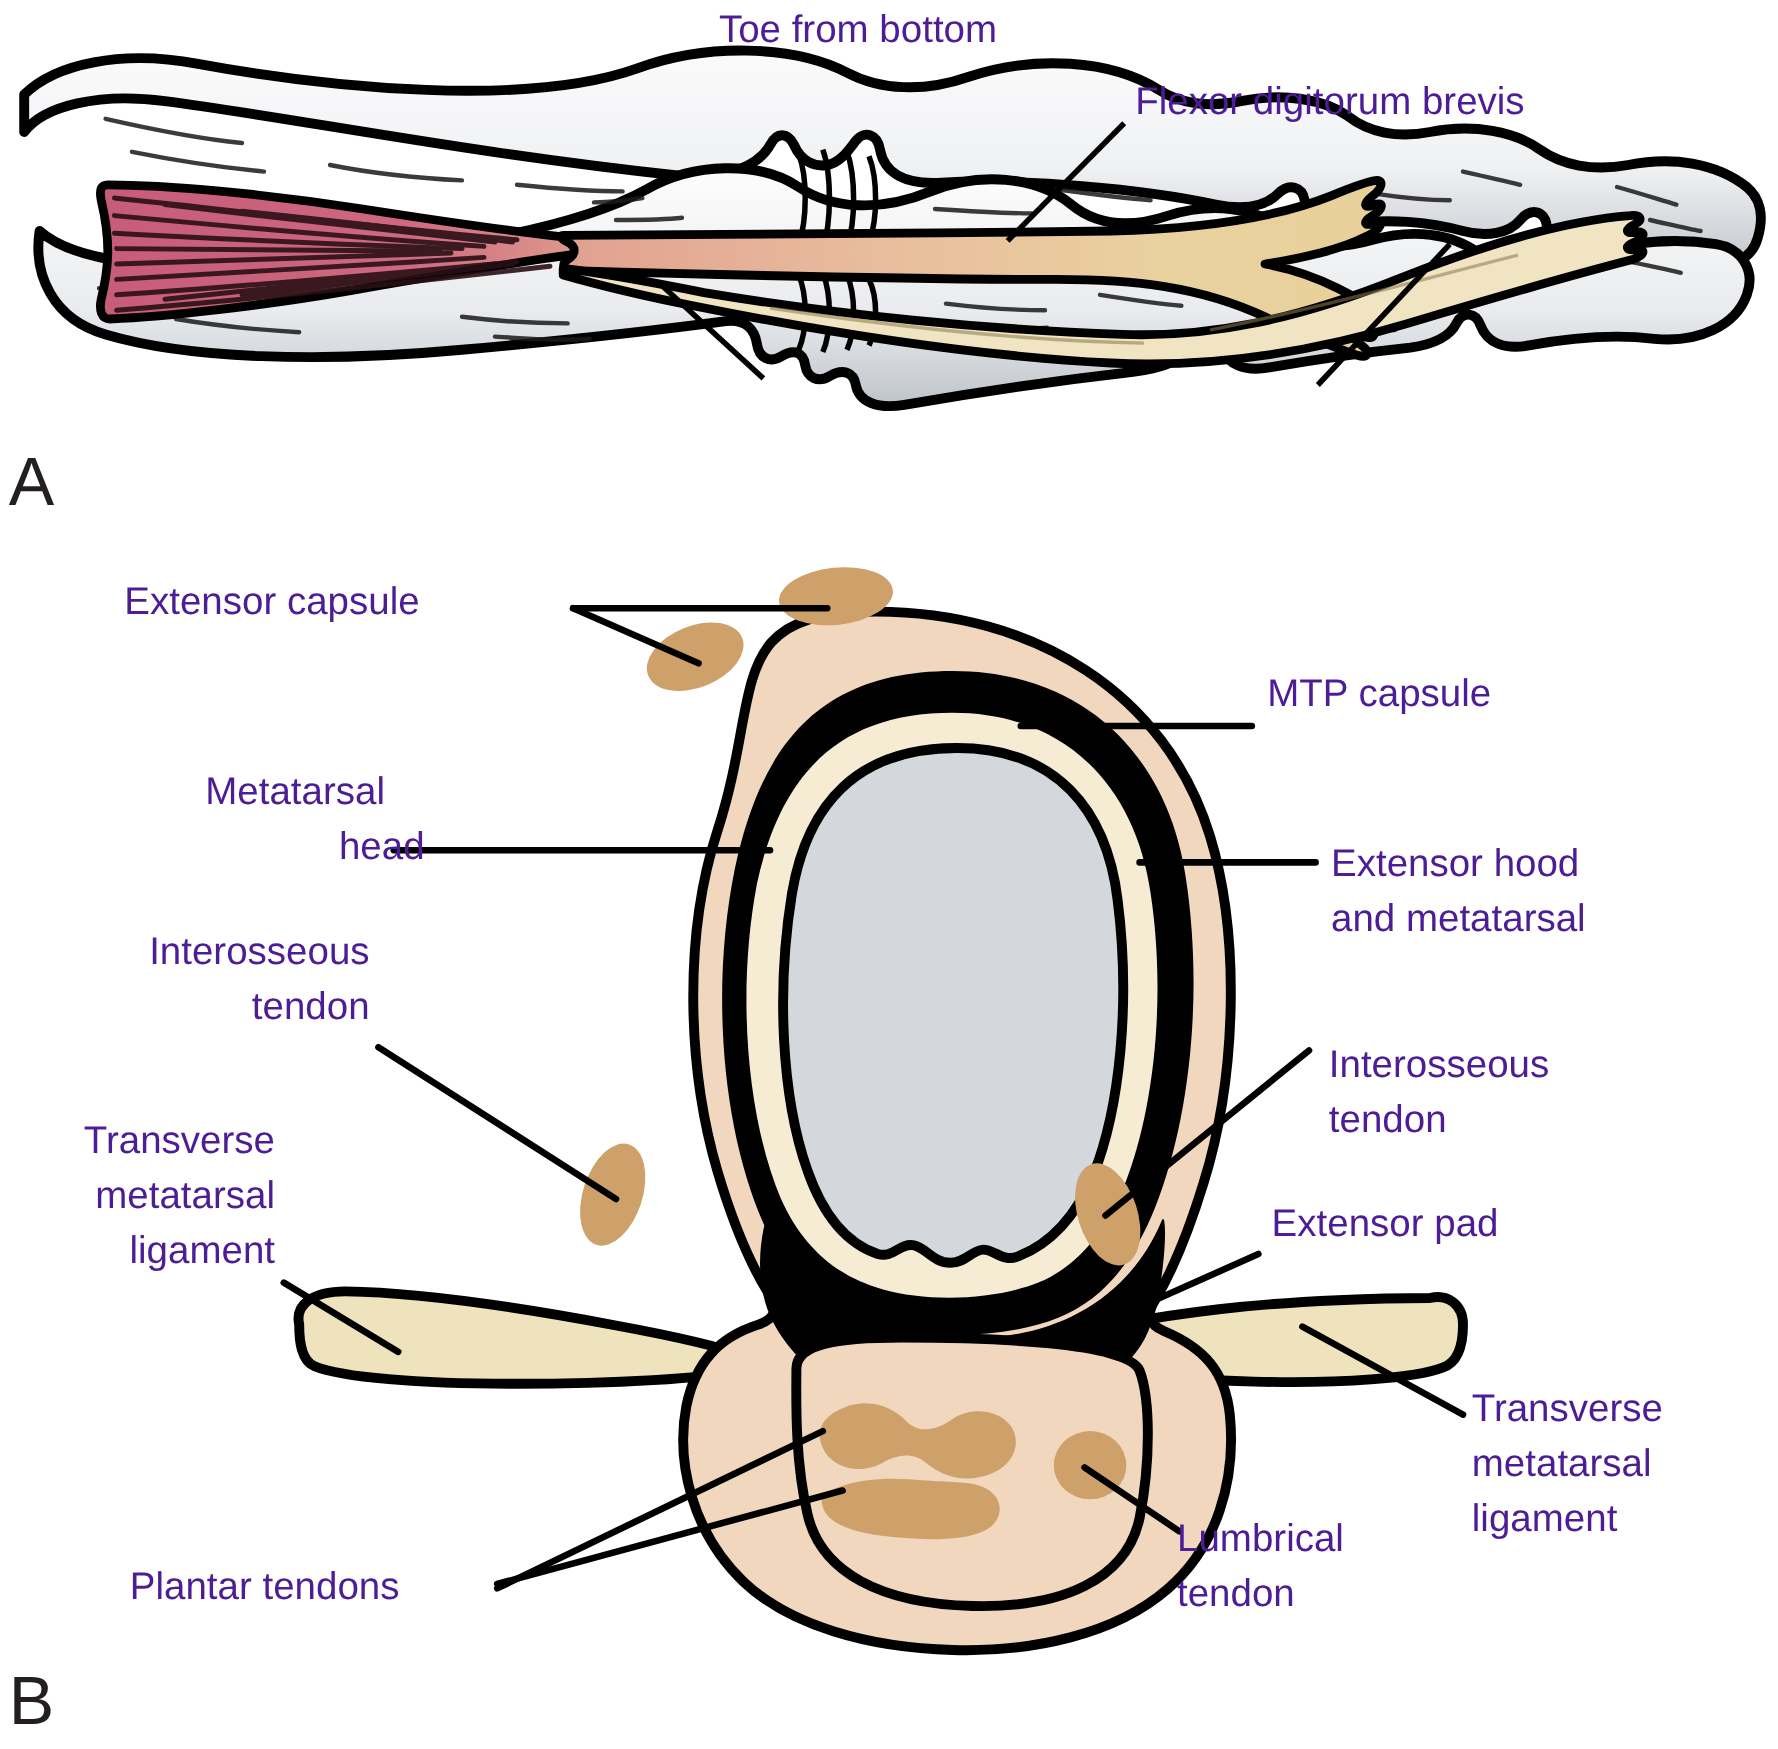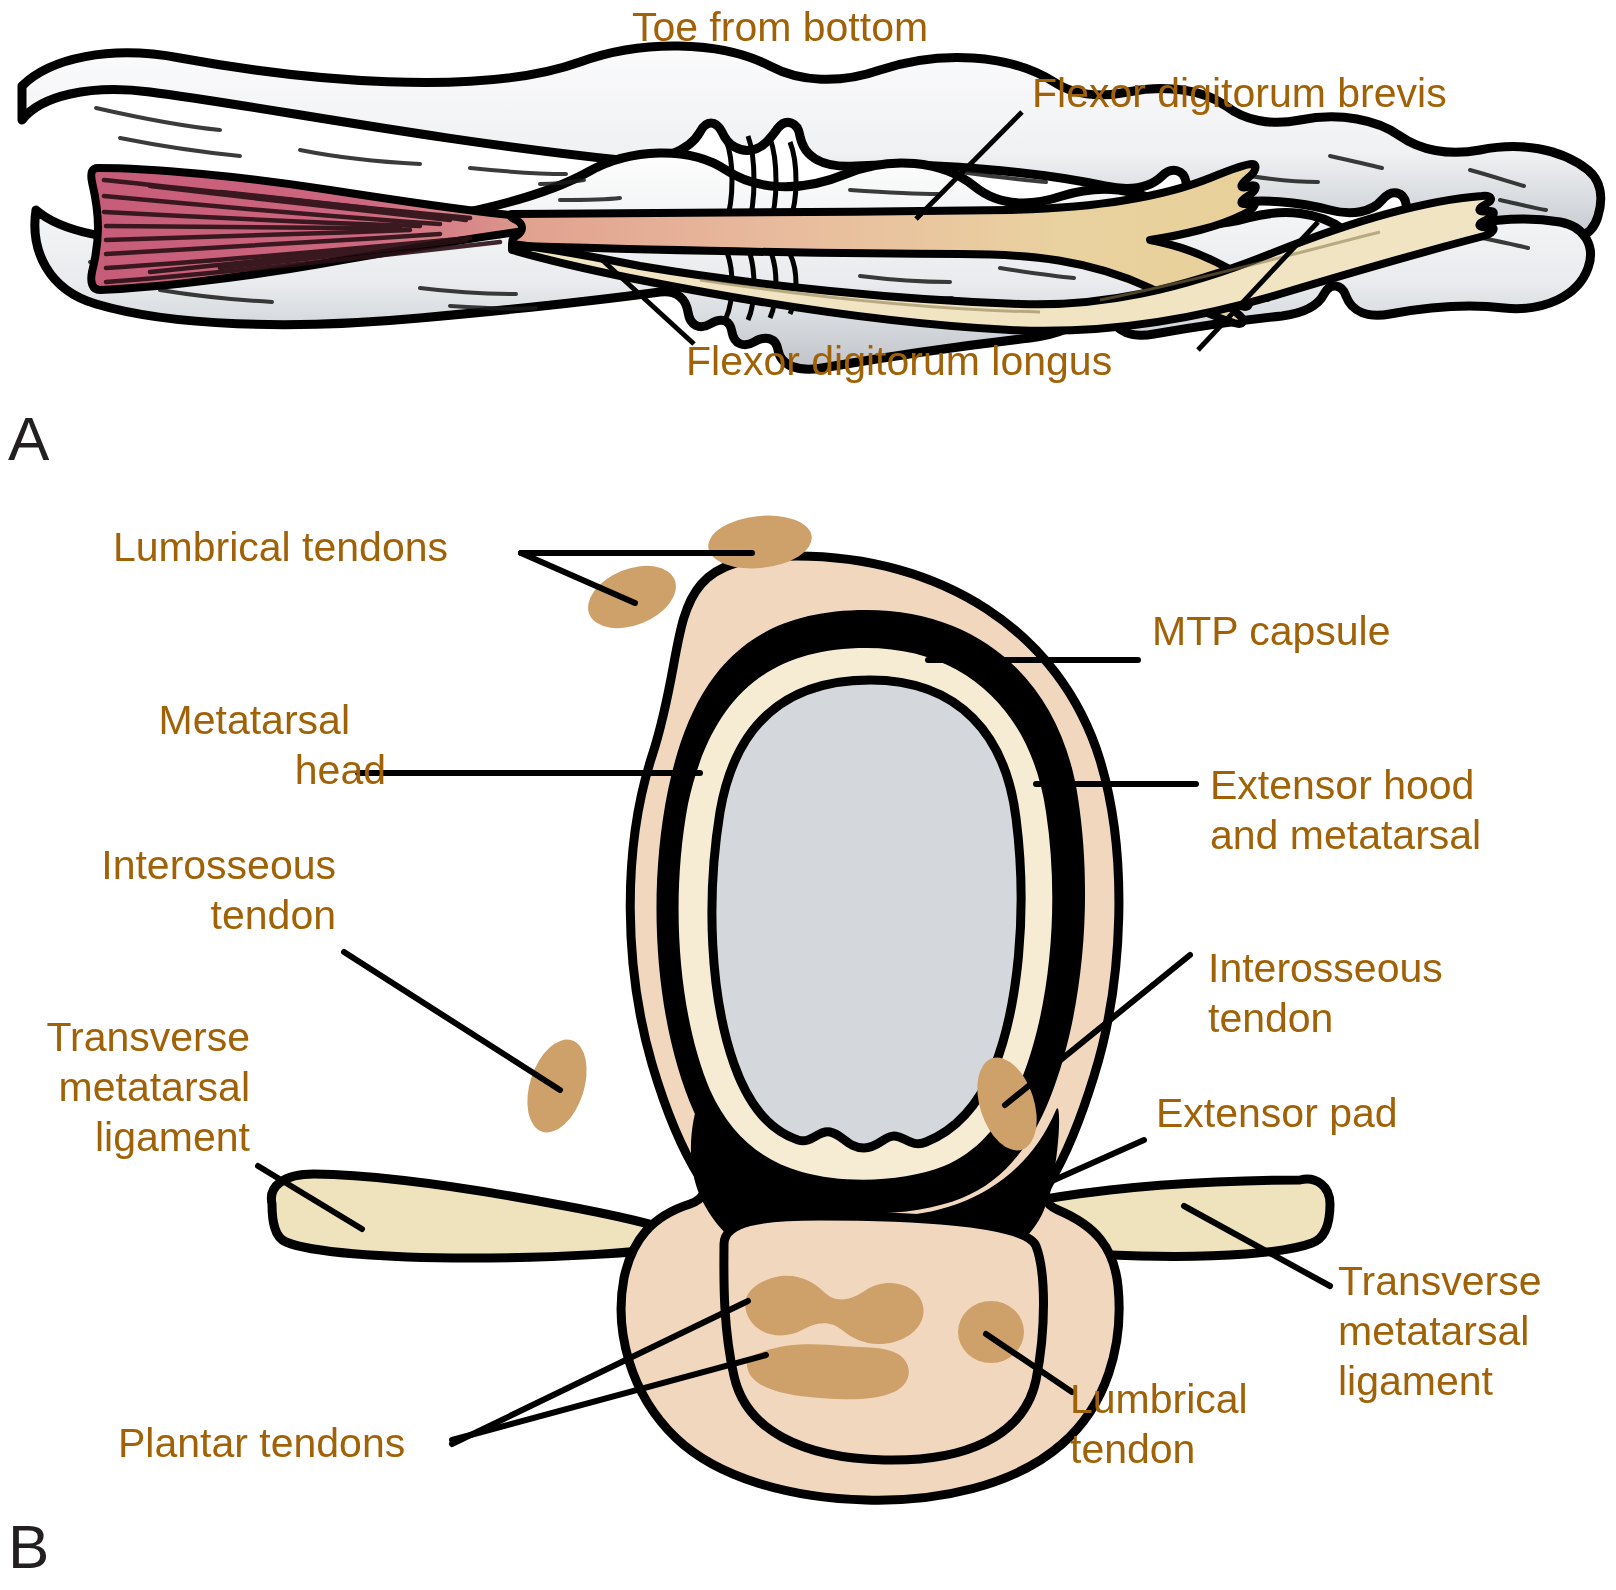--- a/index.html
+++ b/index.html
@@ -8,23 +8,23 @@
     width:1616px;height:1590px;
     font-family:"Liberation Sans", sans-serif;
     color:#231f20;
     position:relative;
     overflow:hidden;
   }
   #figure{position:absolute;left:0;top:0;width:1616px;height:1590px;}
   .lbl{
     position:absolute;
     font-family:"Liberation Sans", sans-serif;
-    font-size:41px;
+    font-size:35px;
     line-height:50px;
-    color:#a16207;
+    color:#4c1d95;
     white-space:pre;
   }
   .panel-letter{
     position:absolute;
     font-family:"Liberation Sans", sans-serif;
     font-size:62px;
     line-height:62px;
     color:#231f20;
   }
   .ta-l{text-align:left;}
@@ -417,25 +417,24 @@
     </g>
   </g>
 </svg>
 
 
 
 <div class="lbl ta-c" style="left:560px;top:2px;width:440px;">Toe from bottom</div>
 
 <div class="lbl ta-l" style="left:1032px;top:68px;">Flexor digitorum brevis</div>
 
-<div class="lbl ta-l" style="left:686px;top:336px;">Flexor digitorum longus</div>
 
 <div class="panel-letter" style="left:8px;top:408px;">A</div>
 
-<div class="lbl ta-l" style="left:113px;top:522px;">Lumbrical tendons</div>
+<div class="lbl ta-l" style="left:113px;top:522px;">Extensor capsule</div>
 
 <div class="lbl ta-l" style="left:1152px;top:606px;">MTP capsule</div>
 
 <div class="lbl ta-r" style="left:0px;top:695px;width:350px;">Metatarsal</div>
 <div class="lbl ta-r" style="left:0px;top:745px;width:350px;padding-left:36px;">head</div>
 
 <div class="lbl ta-l" style="left:1210px;top:760px;">Extensor hood</div>
 <div class="lbl ta-l" style="left:1210px;top:810px;">and metatarsal</div>
 
 <div class="lbl ta-r" style="left:0px;top:840px;width:336px;">Interosseous</div>

